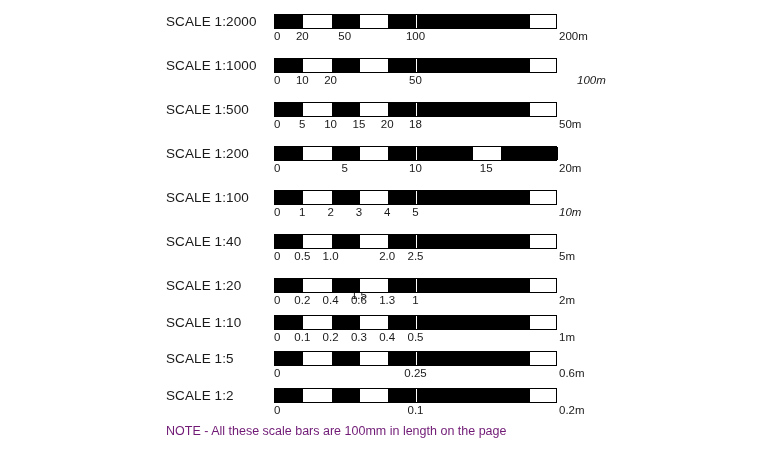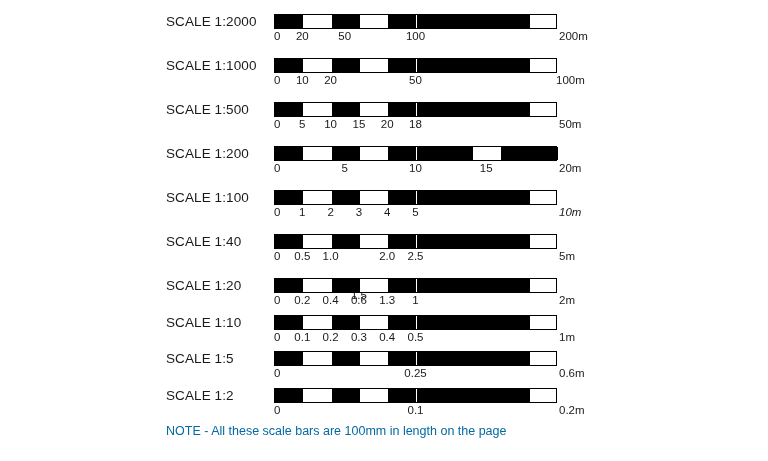--- a/index.html
+++ b/index.html
@@ -77,21 +77,21 @@
     top: 16px;
     font-size: 11.5px;
     color: #1a1a1a;
     white-space: nowrap;
   }
   .note {
     position: absolute;
     left: 166px;
     top: 424px;
     font-size: 12.5px;
-    color: #0369a1;
+    color: #701a75;
     white-space: nowrap;
   }
 </style>
 </head>
 <body>
 
 <div id="sheet">
     <div class="scale-row" style="top: 14px;">
       <div class="scale-label">SCALE 1:2000</div>
       <div class="bar-wrap">
@@ -125,21 +125,21 @@
           <div class="seg" style="left: 198.1px; width: 28.3px;"></div>
           <div class="seg" style="left: 226.4px; width: 28.3px;"></div>
         </div>
       </div>
       <div class="ticks">
         <div class="tick-label" style="left: 0px; transform: translateX(0px);">0</div>
         <div class="tick-label" style="left: 28.3px;">10</div>
         <div class="tick-label" style="left: 56.6px;">20</div>
         <div class="tick-label" style="left: 141.5px;">50</div>
       </div>
-      <div class="end-label" style="left: 556px;">100m</div>
+      <div class="end-label" style="left: 577px; font-style: italic;">100m</div>
     </div>
     <div class="scale-row" style="top: 102px;">
       <div class="scale-label">SCALE 1:500</div>
       <div class="bar-wrap">
         <div class="bar-frame">
           <div class="seg" style="left: 0px; width: 28.3px;"></div>
           <div class="seg" style="left: 56.6px; width: 28.3px;"></div>
           <div class="seg" style="left: 113.2px; width: 28.3px;"></div>
           <div class="seg" style="left: 141.5px; width: 28.3px;"></div>
           <div class="seg" style="left: 169.8px; width: 28.3px;"></div>

